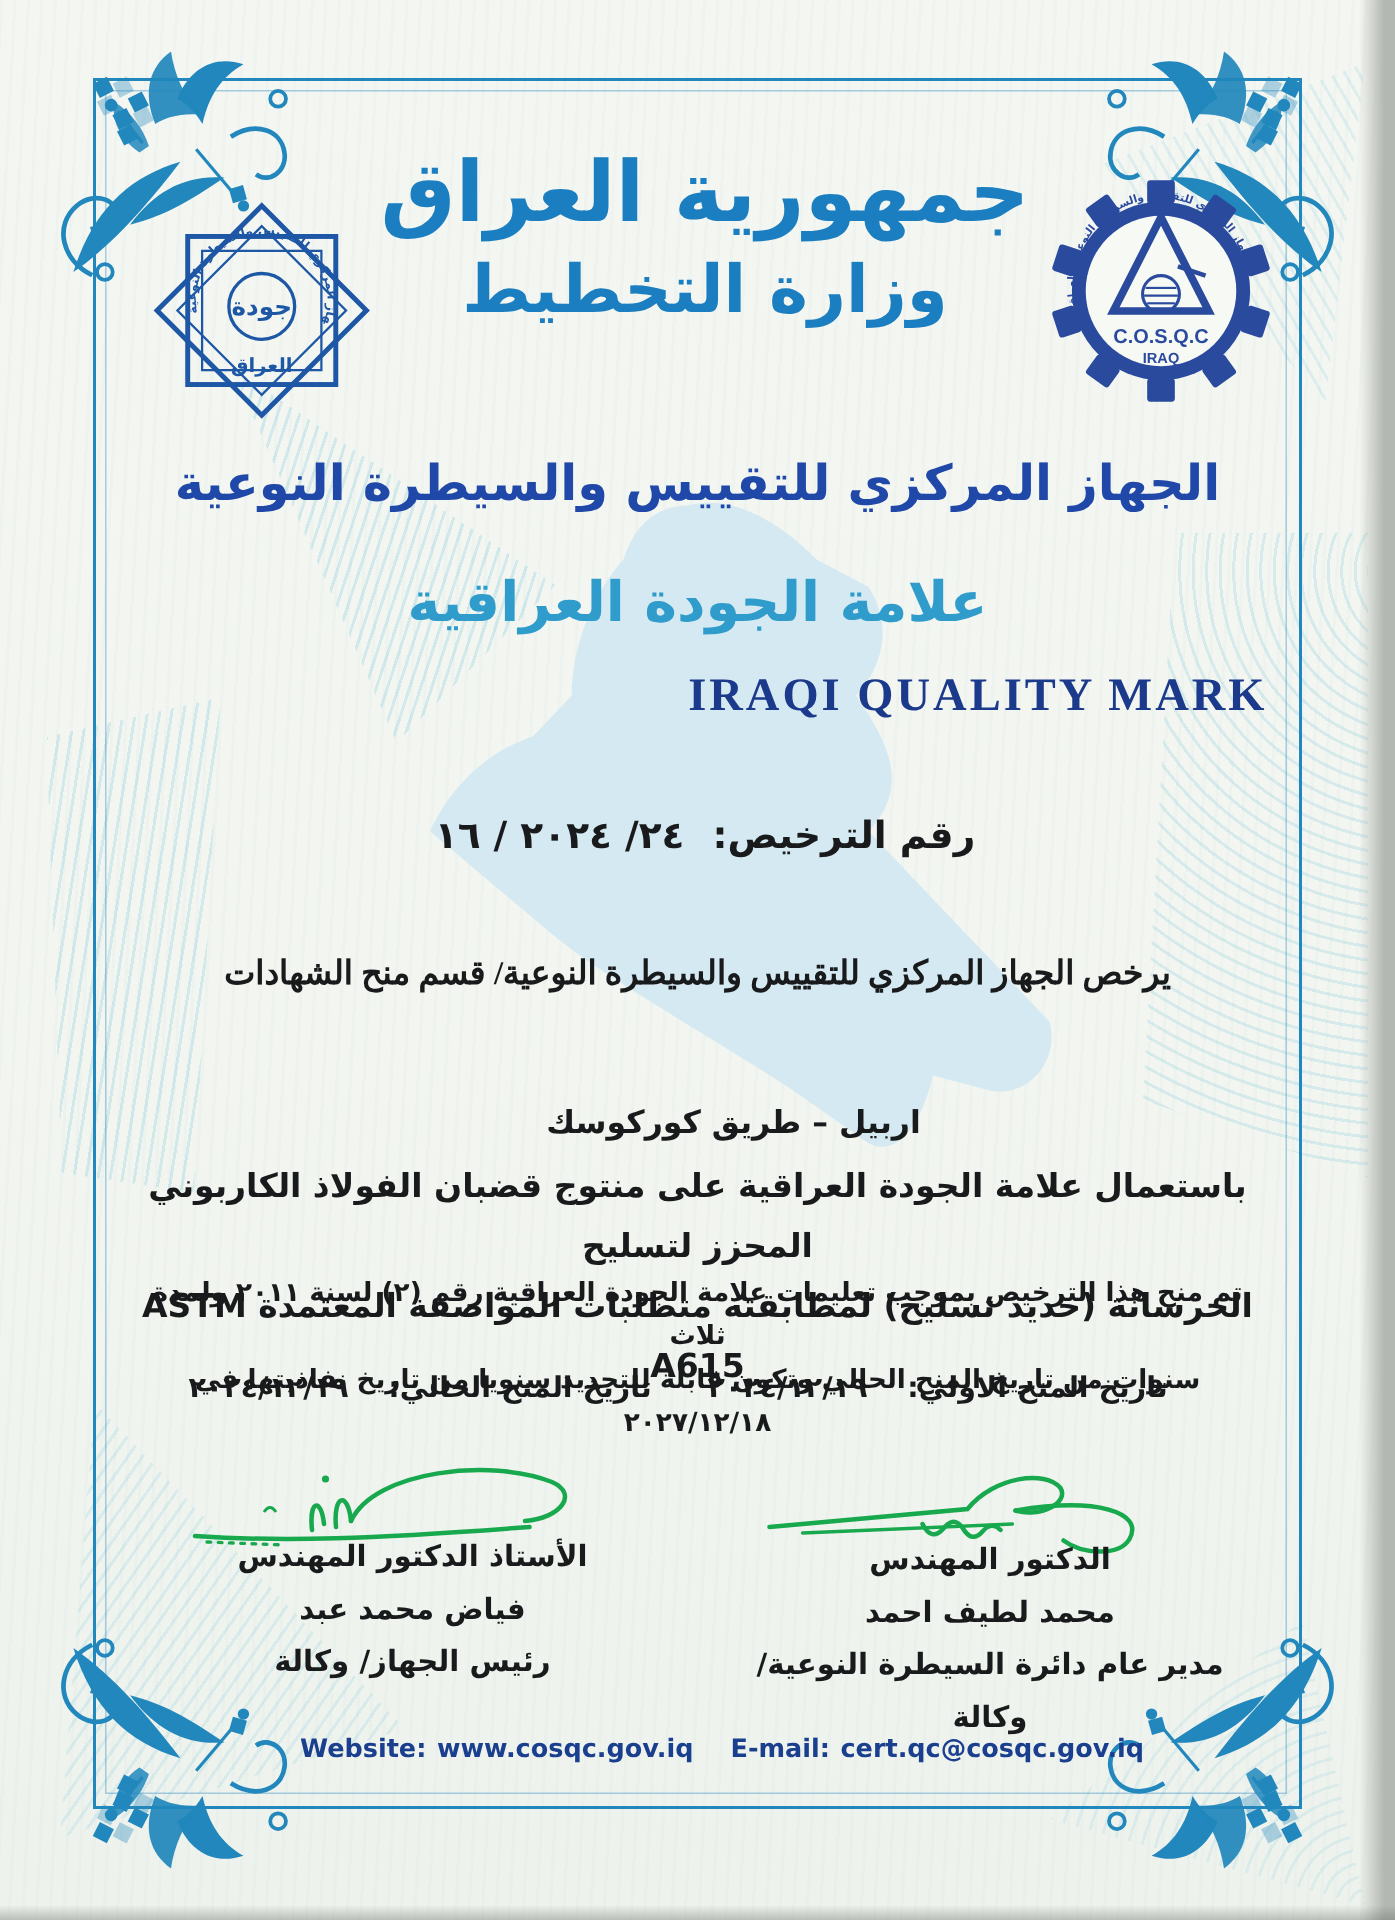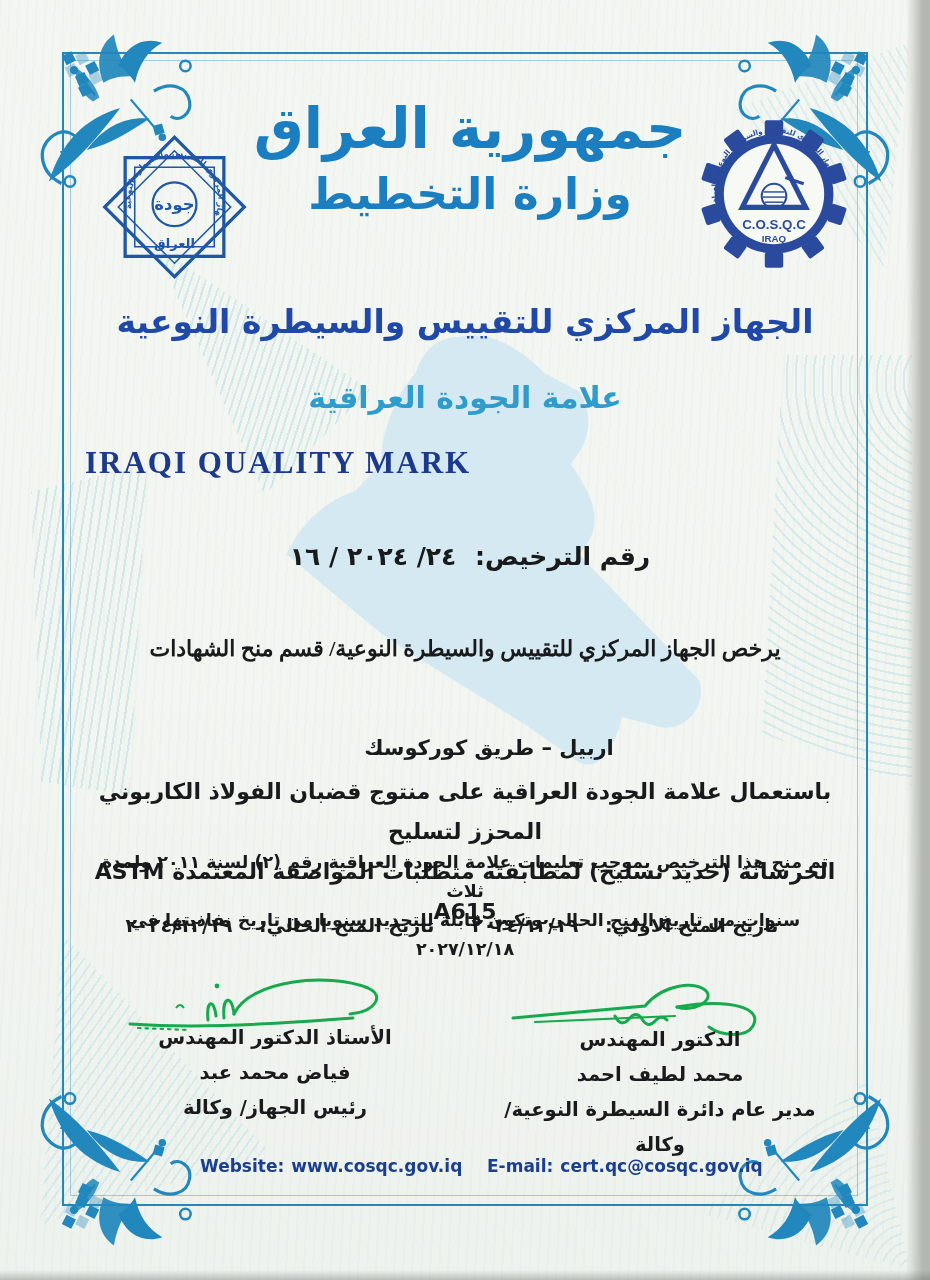--- a/index.html
+++ b/index.html
@@ -53,22 +53,22 @@
     color:#1a7ec0;font-weight:700;}
   .calli.l1{top:96px;font-size:56px;letter-spacing:1px;}
   .calli.l2{top:168px;font-size:44px;letter-spacing:1px;border-bottom:0;}
   
   .seal-star{position:absolute;left:92px;top:122px;width:165px;height:170px;}
   .seal-gear{position:absolute;left:686px;top:110px;width:176px;height:168px;}
   
   .t-org{position:absolute;left:85px;top:302px;width:760px;text-align:center;
     color:#2048a8;font-weight:700;font-size:33px;}
   .t-mark-ar{position:absolute;left:85px;top:380px;width:760px;text-align:center;
-    color:#2f9ccb;font-weight:700;font-size:30px;letter-spacing:2px;}
-  .t-mark-en{position:absolute;left:85px;top:445px;width:760px;text-align:left;
+    color:#2f9ccb;font-weight:700;font-size:37px;letter-spacing:2px;}
+  .t-mark-en{position:absolute;left:85px;top:445px;width:760px;text-align:right;
     color:#1c3a8c;font-weight:700;font-size:31px;letter-spacing:2px;
     font-family:"Liberation Serif","DejaVu Serif",serif;}
   
   .rtl{direction:rtl;unicode-bidi:embed;}
   .line{position:absolute;text-align:center;color:#191a1c;font-weight:700;}
   .l-license{left:160px;top:542px;width:620px;font-size:25px;}
   .l-license .val{margin-right:10px;}
   .l-grantor{left:90px;top:636px;width:750px;font-size:22px;font-family:Liberation Serif, serif;}
   .l-company{left:80px;top:690px;width:770px;font-size:22px;}
   .l-address{left:80px;top:736px;width:770px;font-size:21px;margin-left:24px;}

